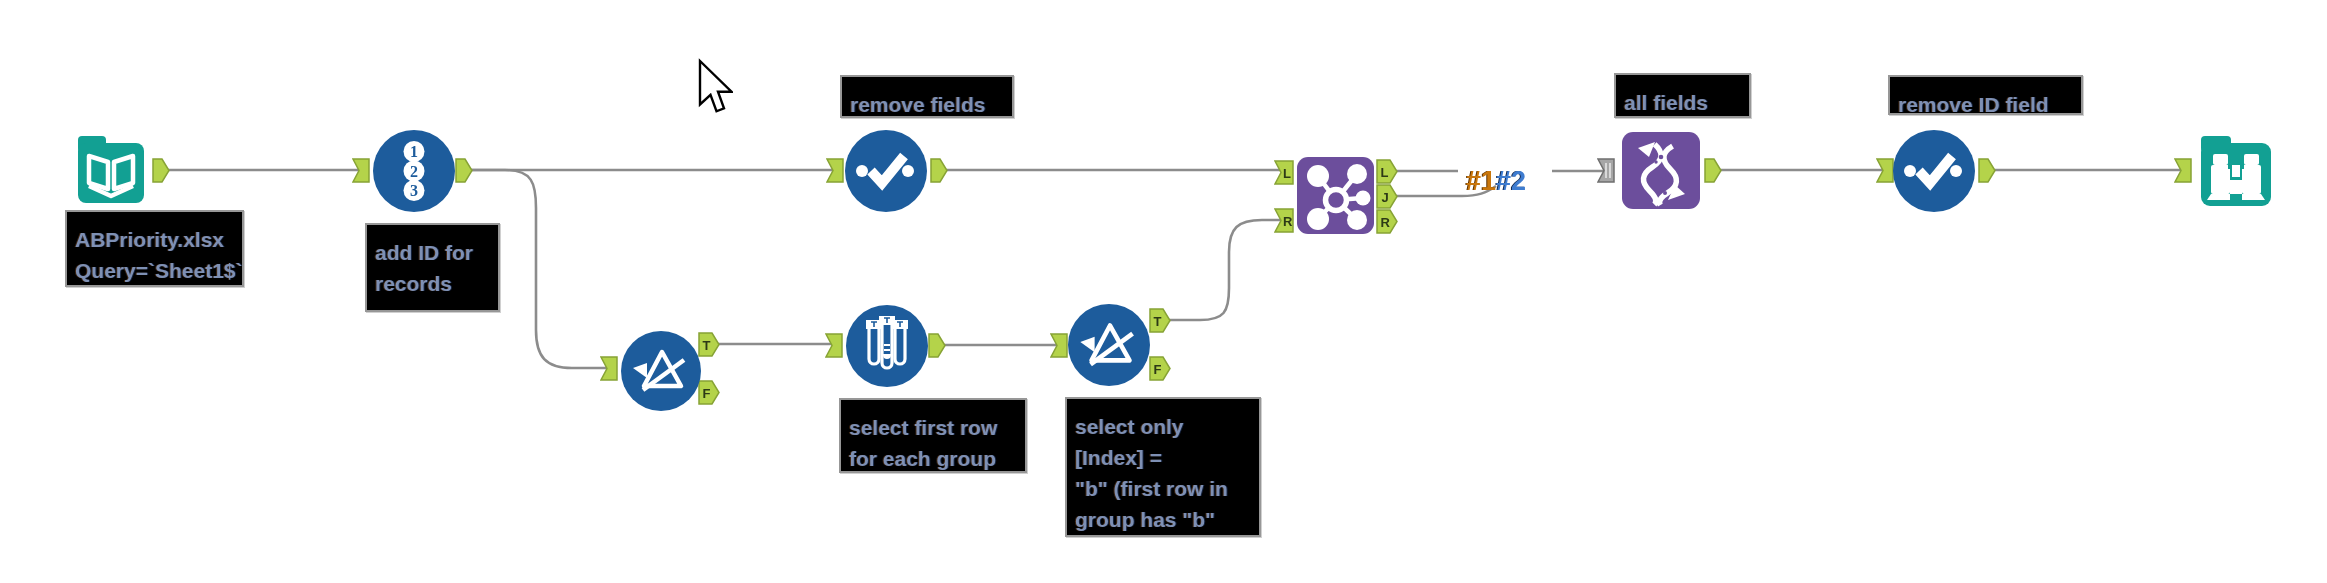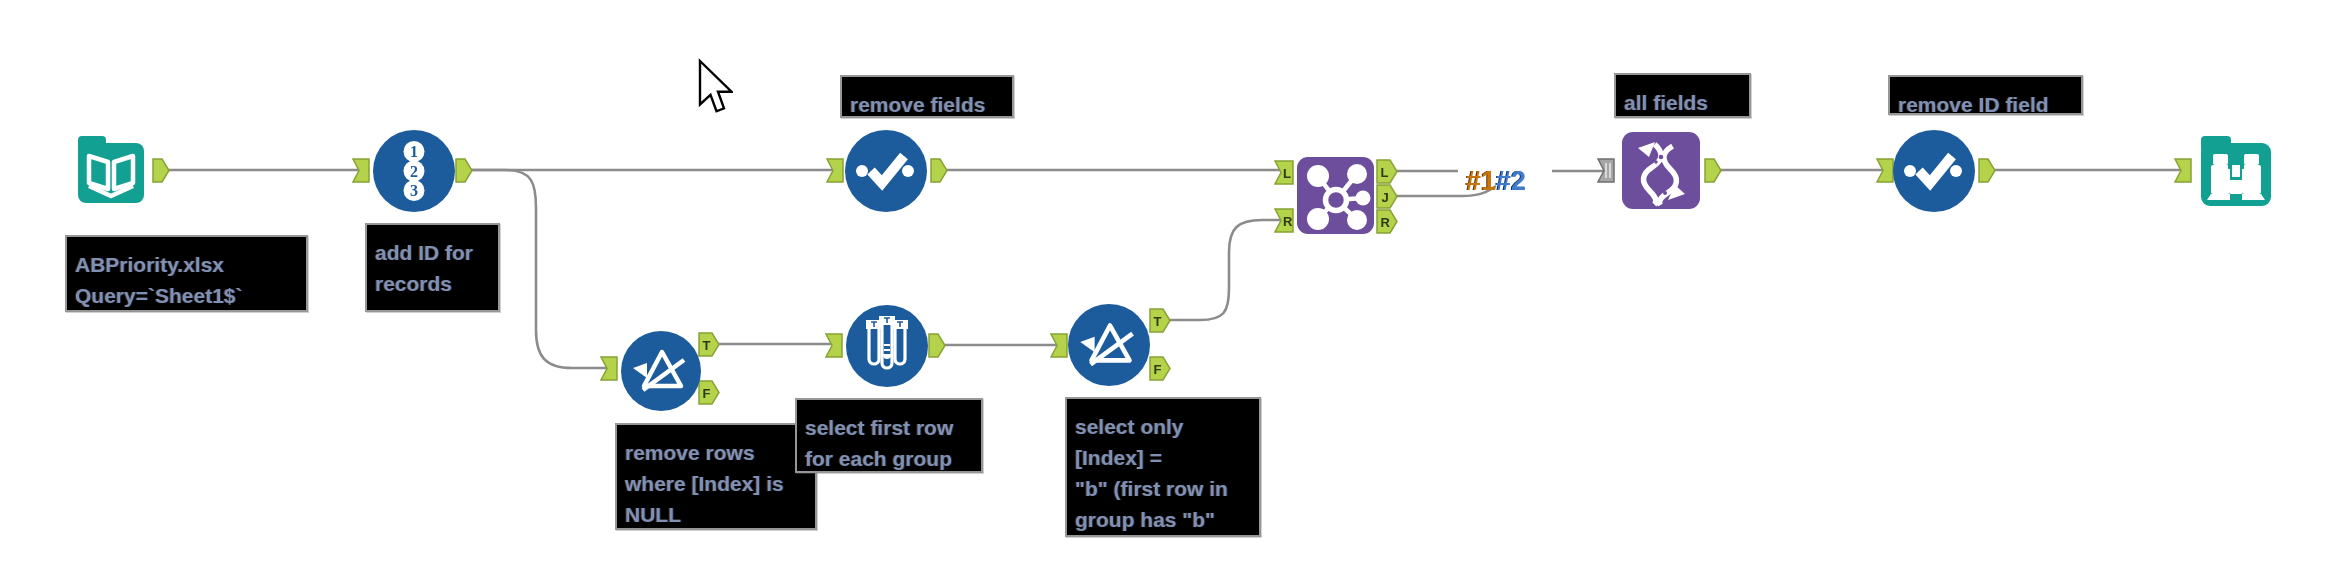--- a/index.html
+++ b/index.html
@@ -132,21 +132,21 @@
     <svg width="78" height="78" viewBox="0 0 78 78">
       <rect x="6" y="5" width="28" height="16" rx="4" fill="#12A093"></rect>
       <rect x="6" y="12" width="66" height="60" rx="8" fill="#12A093"></rect>
       <g stroke="#ffffff" stroke-width="4.5" fill="none" stroke-linejoin="round">
         <path d="M17,25 L36,31 V58 L17,52 Z"></path>
         <path d="M61,25 L42,31 V58 L61,52 Z"></path>
         <path d="M17,55 L39,65 L61,55"></path>
       </g>
     </svg>
   </div>
-  <div class="annotation" style="left:52px;top:235px;width:243px;height:77px">ABPriority.xlsx
+  <div class="annotation" style="left:52px;top:210px;width:179px;height:77px">ABPriority.xlsx
 Query=`Sheet1$`</div>
 
   <div class="tool" style="left:373px;top:130px">
     <svg width="82" height="82" viewBox="0 0 82 82">
       <circle cx="41" cy="41" r="41" fill="#1D5C9C"></circle>
       <circle cx="41" cy="21.5" r="10.5" fill="#ffffff"></circle>
       <circle cx="41" cy="41" r="10.5" fill="#ffffff"></circle>
       <circle cx="41" cy="60.5" r="10.5" fill="#ffffff"></circle>
       <g font-family="Liberation Serif,serif" font-size="16" font-weight="bold" fill="#1D5C9C" text-anchor="middle">
         <text x="41" y="27">1</text>
@@ -169,44 +169,41 @@
   <div class="annotation" style="left:827px;top:75px;width:174px;height:43px">remove fields</div>
 
   <div class="tool" style="left:621px;top:331px">
     <svg width="80" height="80" viewBox="0 0 80 80">
       <circle cx="40" cy="40" r="40" fill="#1D5C9C"></circle>
       <path d="M41,21 L60,55 H23 Z" stroke="#ffffff" stroke-width="4.5" fill="none" stroke-linejoin="round"></path>
       <path d="M63,29 L22,59" stroke="#ffffff" stroke-width="4.5"></path>
       <polygon points="12,37 26,32 26,47" fill="#ffffff"></polygon>
     </svg>
   </div>
-  <div class="annotation" style="left:602px;top:423px;width:202px;height:107px">remove rows
-where [Index] is
-NULL</div>
 
   <div class="tool" style="left:846px;top:305px">
     <svg width="82" height="82" viewBox="0 0 82 82">
       <circle cx="41" cy="41" r="41" fill="#1D5C9C"></circle>
       <g stroke="#ffffff" stroke-width="3.2" fill="none">
         <path d="M23,20 V54 a5,5 0 0 0 10,0 V20"></path>
         <path d="M36,16 V58 a5,5 0 0 0 10,0 V16"></path>
         <path d="M49,20 V54 a5,5 0 0 0 10,0 V20"></path>
       </g>
       <rect x="20" y="15" width="16" height="9" fill="#ffffff"></rect>
       <rect x="33" y="11" width="16" height="9" fill="#ffffff"></rect>
       <rect x="46" y="15" width="16" height="9" fill="#ffffff"></rect>
       <path d="M38,40 h6 M38,45 h6 M38,50 a3,3 0 0 0 6,0 z" fill="#ffffff" stroke="#ffffff" stroke-width="2"></path>
       <g stroke="#1D5C9C" stroke-width="1.6">
         <path d="M25,17 h6 M28,17 v5"></path>
           <path d="M38,13 h6 M41,13 v5"></path>
           <path d="M51,17 h6 M54,17 v5"></path>
       </g>
     </svg>
   </div>
-  <div class="annotation" style="left:782px;top:398px;width:188px;height:75px">select first row
+  <div class="annotation" style="left:826px;top:398px;width:188px;height:75px">select first row
 for each group</div>
 
   <div class="tool" style="left:1068px;top:304px">
     <svg width="82" height="82" viewBox="0 0 80 80">
       <circle cx="40" cy="40" r="40" fill="#1D5C9C"></circle>
       <path d="M41,21 L60,55 H23 Z" stroke="#ffffff" stroke-width="4.5" fill="none" stroke-linejoin="round"></path>
       <path d="M63,29 L22,59" stroke="#ffffff" stroke-width="4.5"></path>
       <polygon points="12,37 26,32 26,47" fill="#ffffff"></polygon>
     </svg>
   </div>

